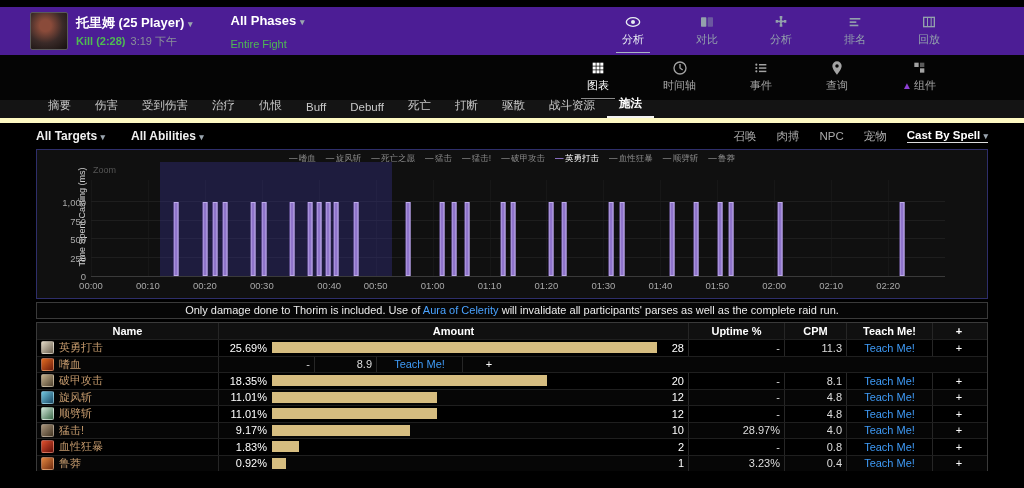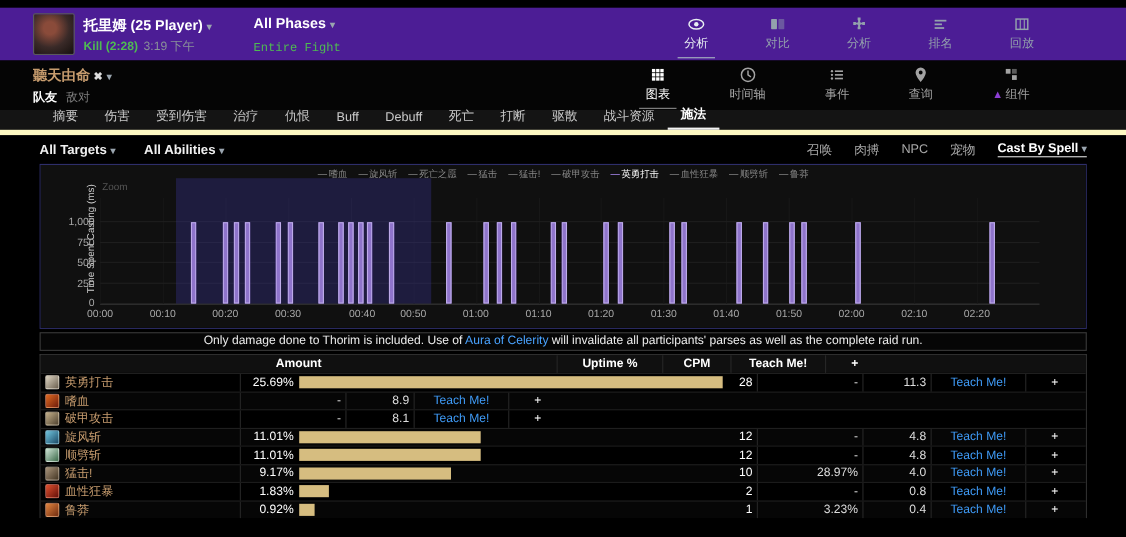--- a/index.html
+++ b/index.html
@@ -11,21 +11,21 @@
   .boss-group { display:flex; align-items:center; gap:8px; }
   .boss-icon { width:38px; height:38px; border:1px solid #5a5a5a; border-radius:2px;
     background:radial-gradient(circle at 40% 35%, #8a4b3a 0 18%, #3a2a28 55%, #15100e 100%); }
   .boss-text .l1 { font-size:13px; font-weight:bold; color:#fff; }
   .boss-text .l2 { font-size:11px; margin-top:2px; }
   .kill { color:#4fbb52; font-weight:bold; }
   .fight-time { color:#8a9199; margin-left:5px; font-weight:normal; }
   .caret { color:#9aa5af; font-size:9px; }
   .phase-group { margin-left:38px; }
   .phase-group .l1 { font-size:13px; font-weight:bold; color:#fff; }
-  .phase-group .l2 { font-size:11px; color:#4fbb52; margin-top:10px;font-family:Liberation Mono, monospace; }
+  .phase-group .l2 { font-size:11px; color:#4fbb52; margin-top:10px; }
   .top-nav { margin-left:auto; display:flex; gap:40px; margin-right:48px; }
   .nav-item { display:flex; flex-direction:column; align-items:center; gap:2px; font-size:11px;
     color:#93a1ac; padding:4px 6px 5px; cursor:pointer; }
   .nav-item svg { width:16px; height:16px; fill:#93a1ac; }
   .nav-item.active { color:#e8eef2; border-bottom:1px solid #aab8c2; }
   .nav-item.active svg { fill:#e8eef2; }
 
   
   .playerbar { height:45px; background:#050505; display:flex; align-items:center; padding:0 30px; }
   .player-text .l1 { font-size:13px; font-weight:bold; color:#c79c6e; }
@@ -152,24 +152,20 @@
           <rect x="4" y="5" width="16" height="14" fill="none" stroke="currentColor" stroke-width="2"></rect>
           <rect x="9" y="5" width="1.5" height="14"></rect>
           <rect x="14.5" y="5" width="1.5" height="14"></rect>
         </svg>
         <span>回放</span>
       </div>
     </div>
 </div>
 
 <div class="playerbar">
-  <div class="player-text">
-    <div class="l1"><span>聽天由命</span><span class="x-mark">✖</span> <span class="caret">▾</span></div>
-    <div class="l2"><span class="friendlies">队友</span><span class="enemies">敌对</span></div>
-  </div>
   <div class="view-nav" id="view-nav">
       <div class="nav-item active">
         <svg viewBox="0 0 24 24">
           <rect x="4" y="4" width="4.6" height="4.6"></rect>
           <rect x="9.7" y="4" width="4.6" height="4.6"></rect>
           <rect x="15.4" y="4" width="4.6" height="4.6"></rect>
           <rect x="4" y="9.7" width="4.6" height="4.6"></rect>
           <rect x="9.7" y="9.7" width="4.6" height="4.6"></rect>
           <rect x="15.4" y="9.7" width="4.6" height="4.6"></rect>
           <rect x="4" y="15.4" width="4.6" height="4.6"></rect>
@@ -317,20 +313,21 @@
       </div>
   </div>
 </div>
 
 <div class="notice">
   <span>Only damage done to Thorim is included. Use of </span><a>Aura of Celerity</a><span> will invalidate all participants' parses as well as the complete raid run.</span>
 </div>
 
 <div class="dtable" id="dtable">
     <div class="trow head">
+      <div class="tc c-name">Name</div>
       <div class="tc c-amount">Amount</div>
       <div class="tc c-uptime">Uptime %</div>
       <div class="tc c-cpm">CPM</div>
       <div class="tc c-teach">Teach Me!</div>
       <div class="tc c-plus">+</div>
     </div>
     <div class="trow">
       <div class="tc c-name">
         <span class="abil-icon" style="background:linear-gradient(135deg,#ded5c2,#6b6050)"></span>
         <span class="abil-link">英勇打击</span>
@@ -357,20 +354,25 @@
       <div class="tc c-teach">
         <span class="teach-link">Teach Me!</span>
       </div>
       <div class="tc c-plus">+</div>
     </div>
     <div class="trow">
       <div class="tc c-name">
         <span class="abil-icon" style="background:linear-gradient(135deg,#c4b08a,#4f4230)"></span>
         <span class="abil-link">破甲攻击</span>
       </div>
+      <div class="tc c-amount">
+        <span class="amt-pct">18.35%</span>
+        <span class="amt-bar" style="width:275.25px"></span>
+        <span class="amt-count">20</span>
+      </div>
       <div class="tc c-uptime">-</div>
       <div class="tc c-cpm">8.1</div>
       <div class="tc c-teach">
         <span class="teach-link">Teach Me!</span>
       </div>
       <div class="tc c-plus">+</div>
     </div>
     <div class="trow alt">
       <div class="tc c-name">
         <span class="abil-icon" style="background:linear-gradient(135deg,#6fc4de,#1c4a66)"></span>

